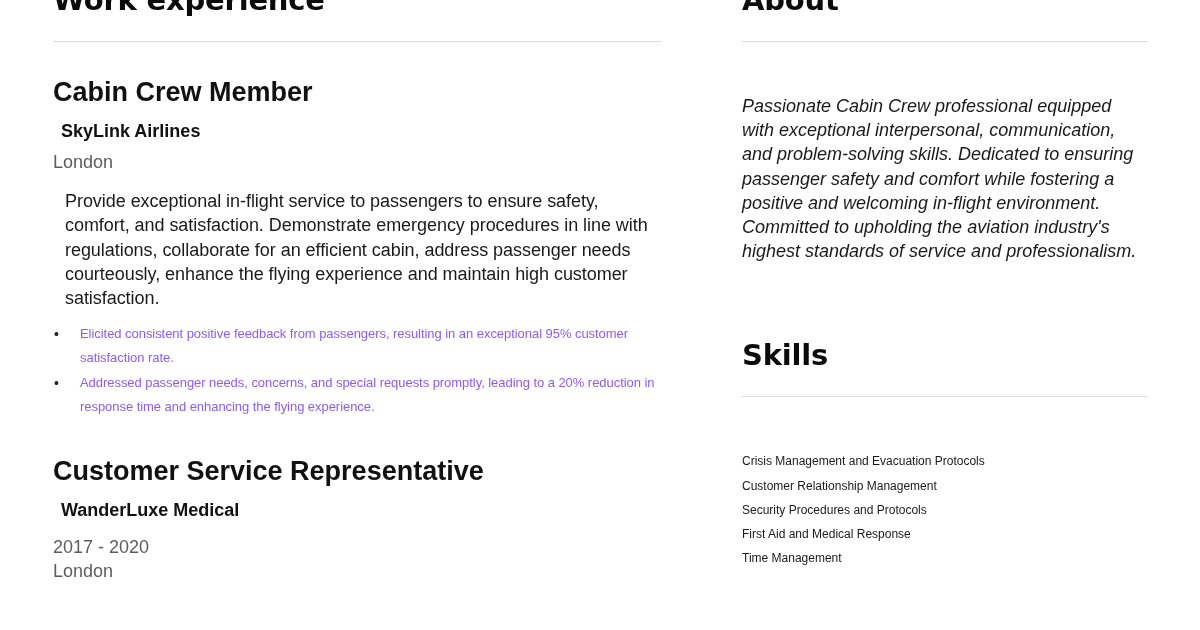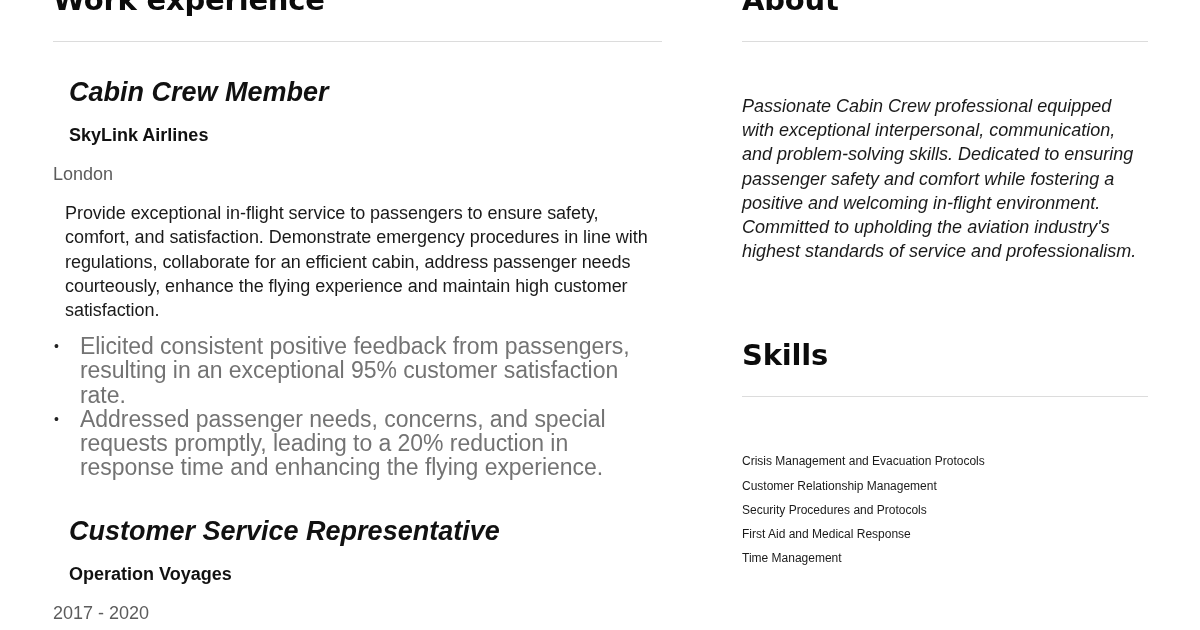--- a/index.html
+++ b/index.html
@@ -40,29 +40,28 @@
     height: 0;
     border: 0;
     border-top: 1.5px solid #dcdcdc;
     margin: 21px 0 0 0;
   }
   .job-title {
     font-family: "Liberation Sans", sans-serif;
     font-weight: bold;
     font-size: 27px;
     line-height: 32px;
-    margin: 16px;
+    margin: 0;
     color: #111;
-    font-style: italic;
   }
   .company {
     font-weight: bold;
     font-size: 18px;
     line-height: 22px;
-    margin: 16px;
+    margin: 8px;
     color: #111;
   }
   .meta {
     font-size: 18px;
     line-height: 24.2px;
     color: #5c5c5c;
     margin: 0;
   }
   .body-text {
     font-size: 18px;
@@ -72,23 +71,23 @@
     letter-spacing: -0.05px;
   }
   ul.bullets {
     list-style: none;
     margin: 0;
     padding: 0;
   }
   ul.bullets li {
     position: relative;
     padding-left: 27px;
-    font-size: 23px;
+    font-size: 13px;
     line-height: 24.2px;
-    color: #737373;
+    color: #8b5cf6;
     letter-spacing: -0.05px;
   }
   ul.bullets li::before {
     content: "\2022";
     position: absolute;
     left: 1px;
     top: 0;
     font-size: 14px;
     color: #222;
   }
@@ -118,21 +117,21 @@
     <p class="meta">London</p>
     <p class="body-text" style="margin-top:15px;">Provide exceptional in-flight service to passengers to ensure safety, comfort, and satisfaction. Demonstrate emergency procedures in line with regulations, collaborate for an efficient cabin, address passenger needs courteously, enhance the flying experience and maintain high customer satisfaction.</p>
     <ul class="bullets">
       <li>Elicited consistent positive feedback from passengers, resulting in an exceptional 95% customer satisfaction rate.</li>
       <li>Addressed passenger needs, concerns, and special requests promptly, leading to a 20% reduction in response time and enhancing the flying experience.</li>
     </ul>
   </article>
 
   <article style="margin-top:36px;">
     <h3 class="job-title">Customer Service Representative</h3>
-    <p class="company" style="margin-top:12px;">Operation Voyages</p>
+    <p class="company" style="margin-top:12px;">WanderLuxe Medical</p>
     <p class="meta" style="margin-top:14px;">2017 - 2020</p>
     <p class="meta">London</p>
 
   </article>
 </section>
 
 <section class="col-right">
   <div>
     <h2 class="section-title">About</h2>
     <hr class="divider">

